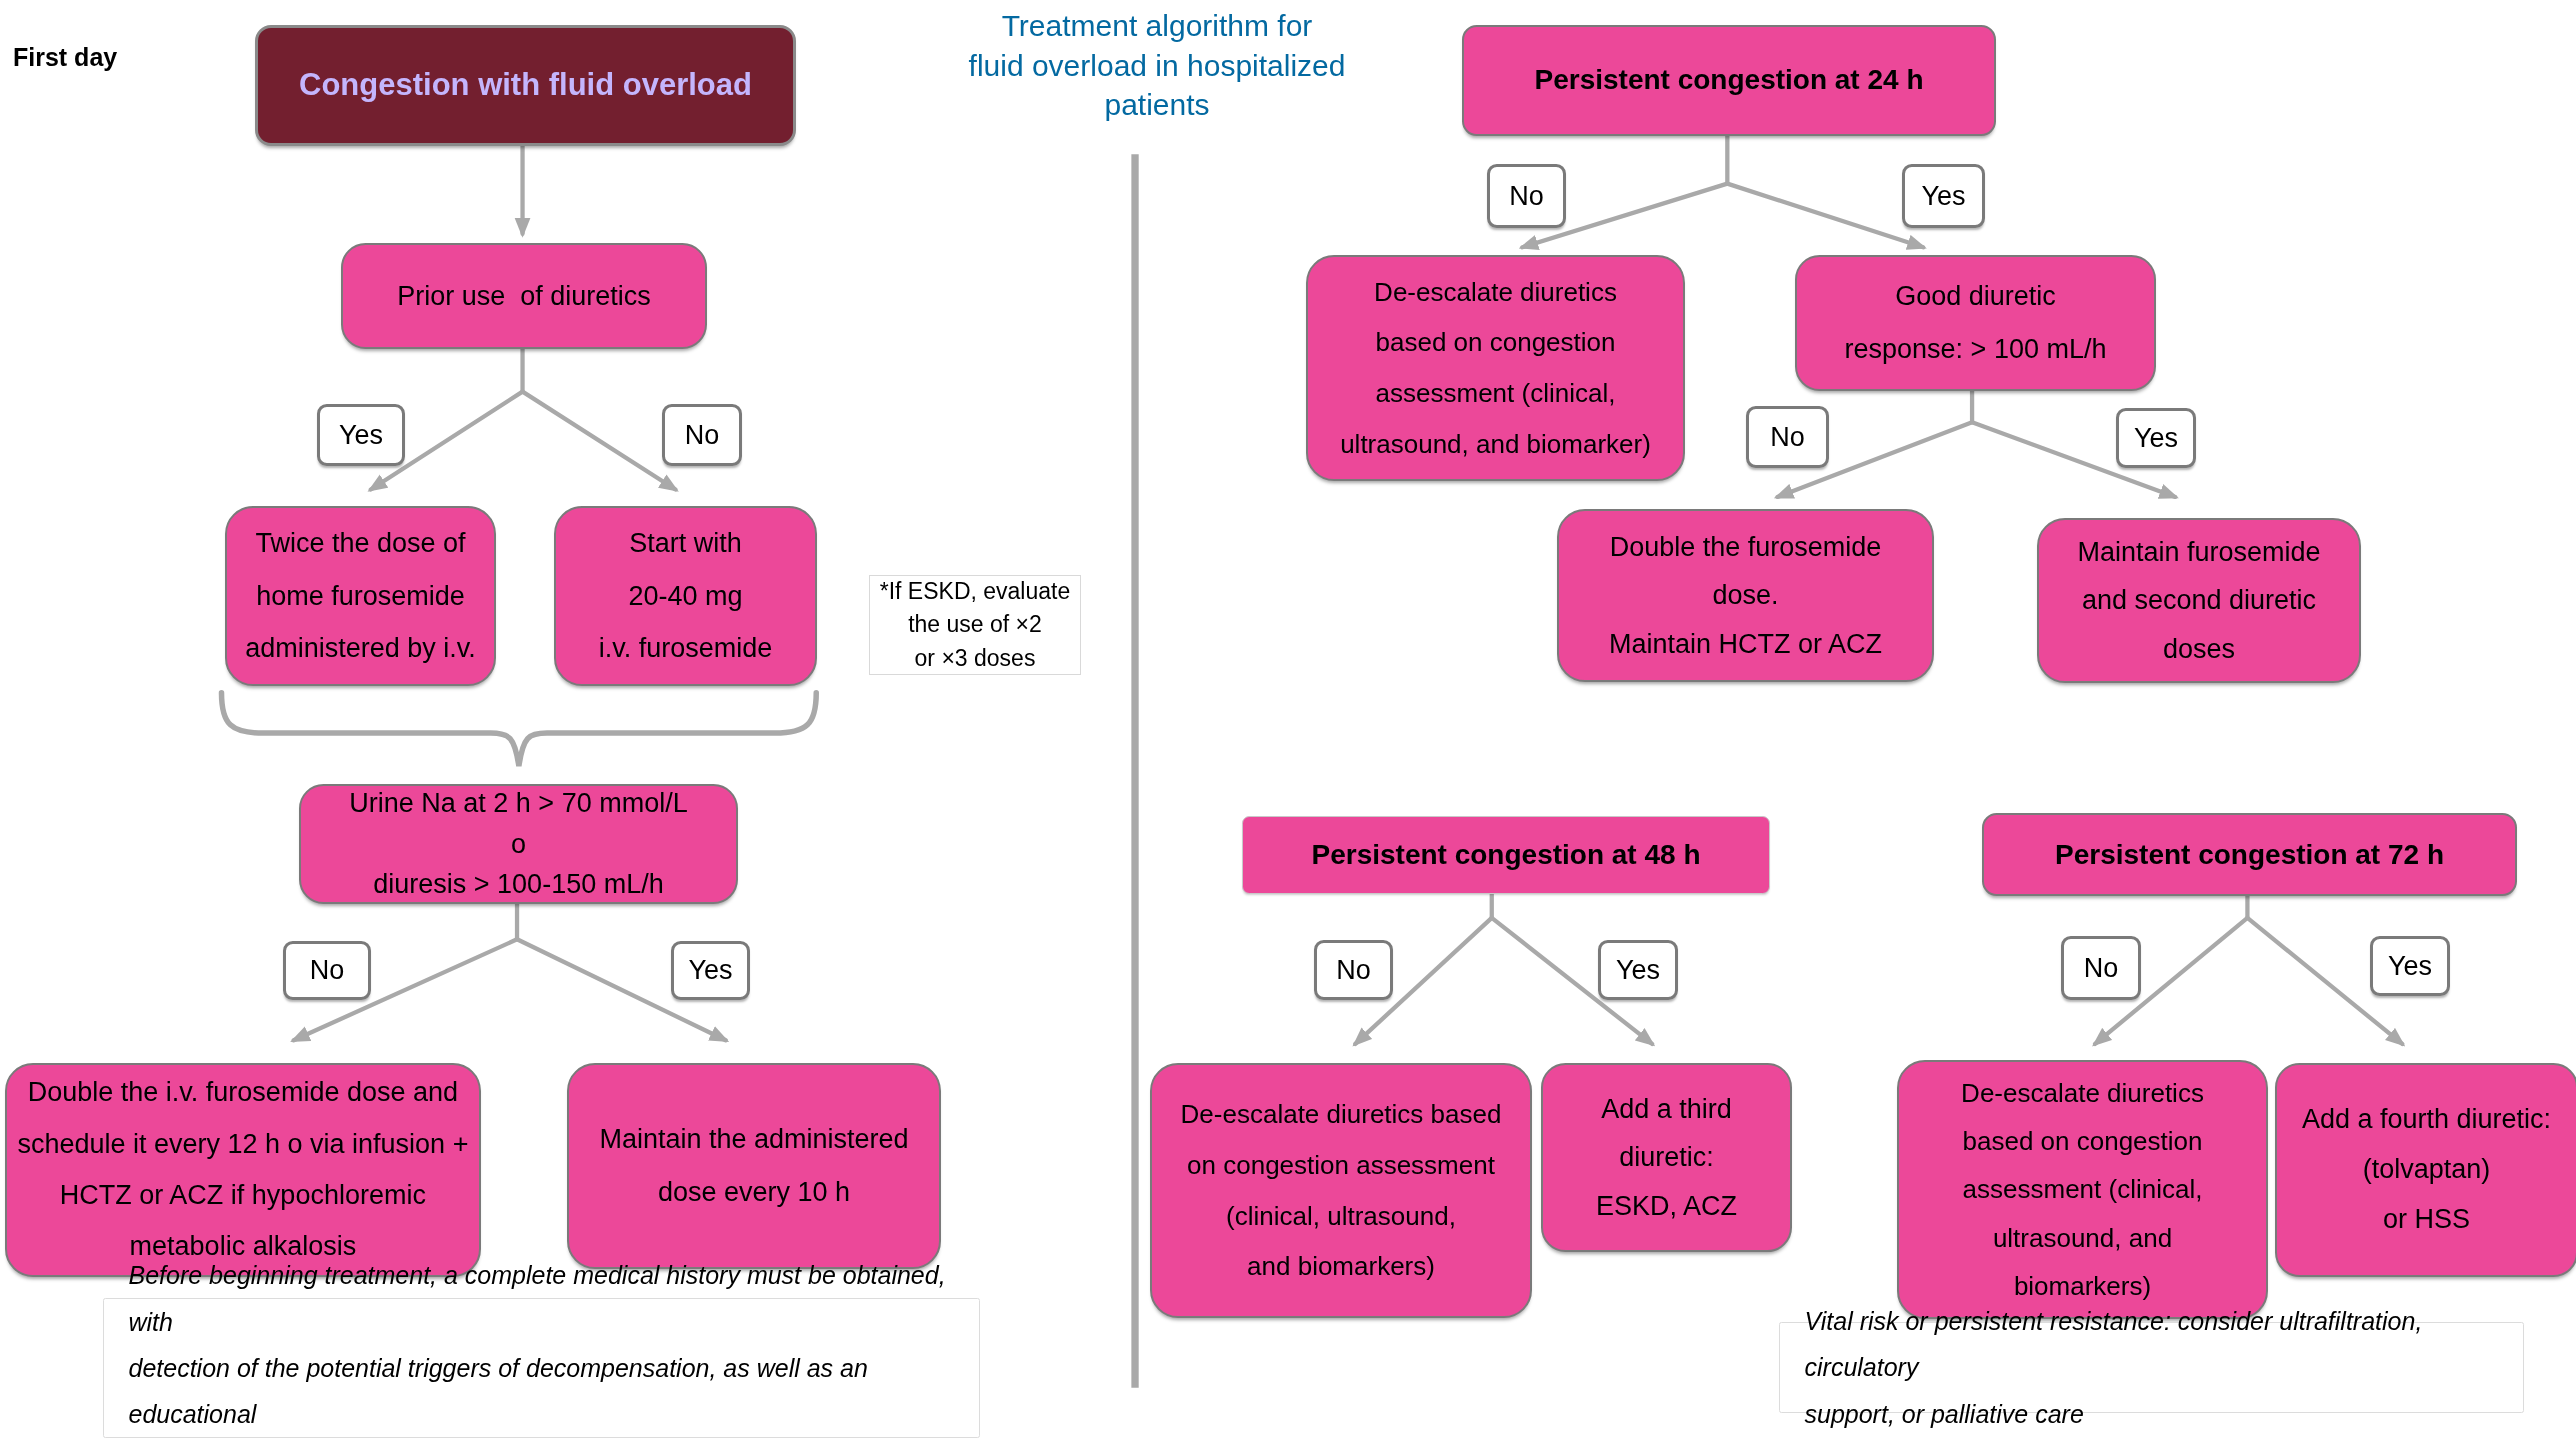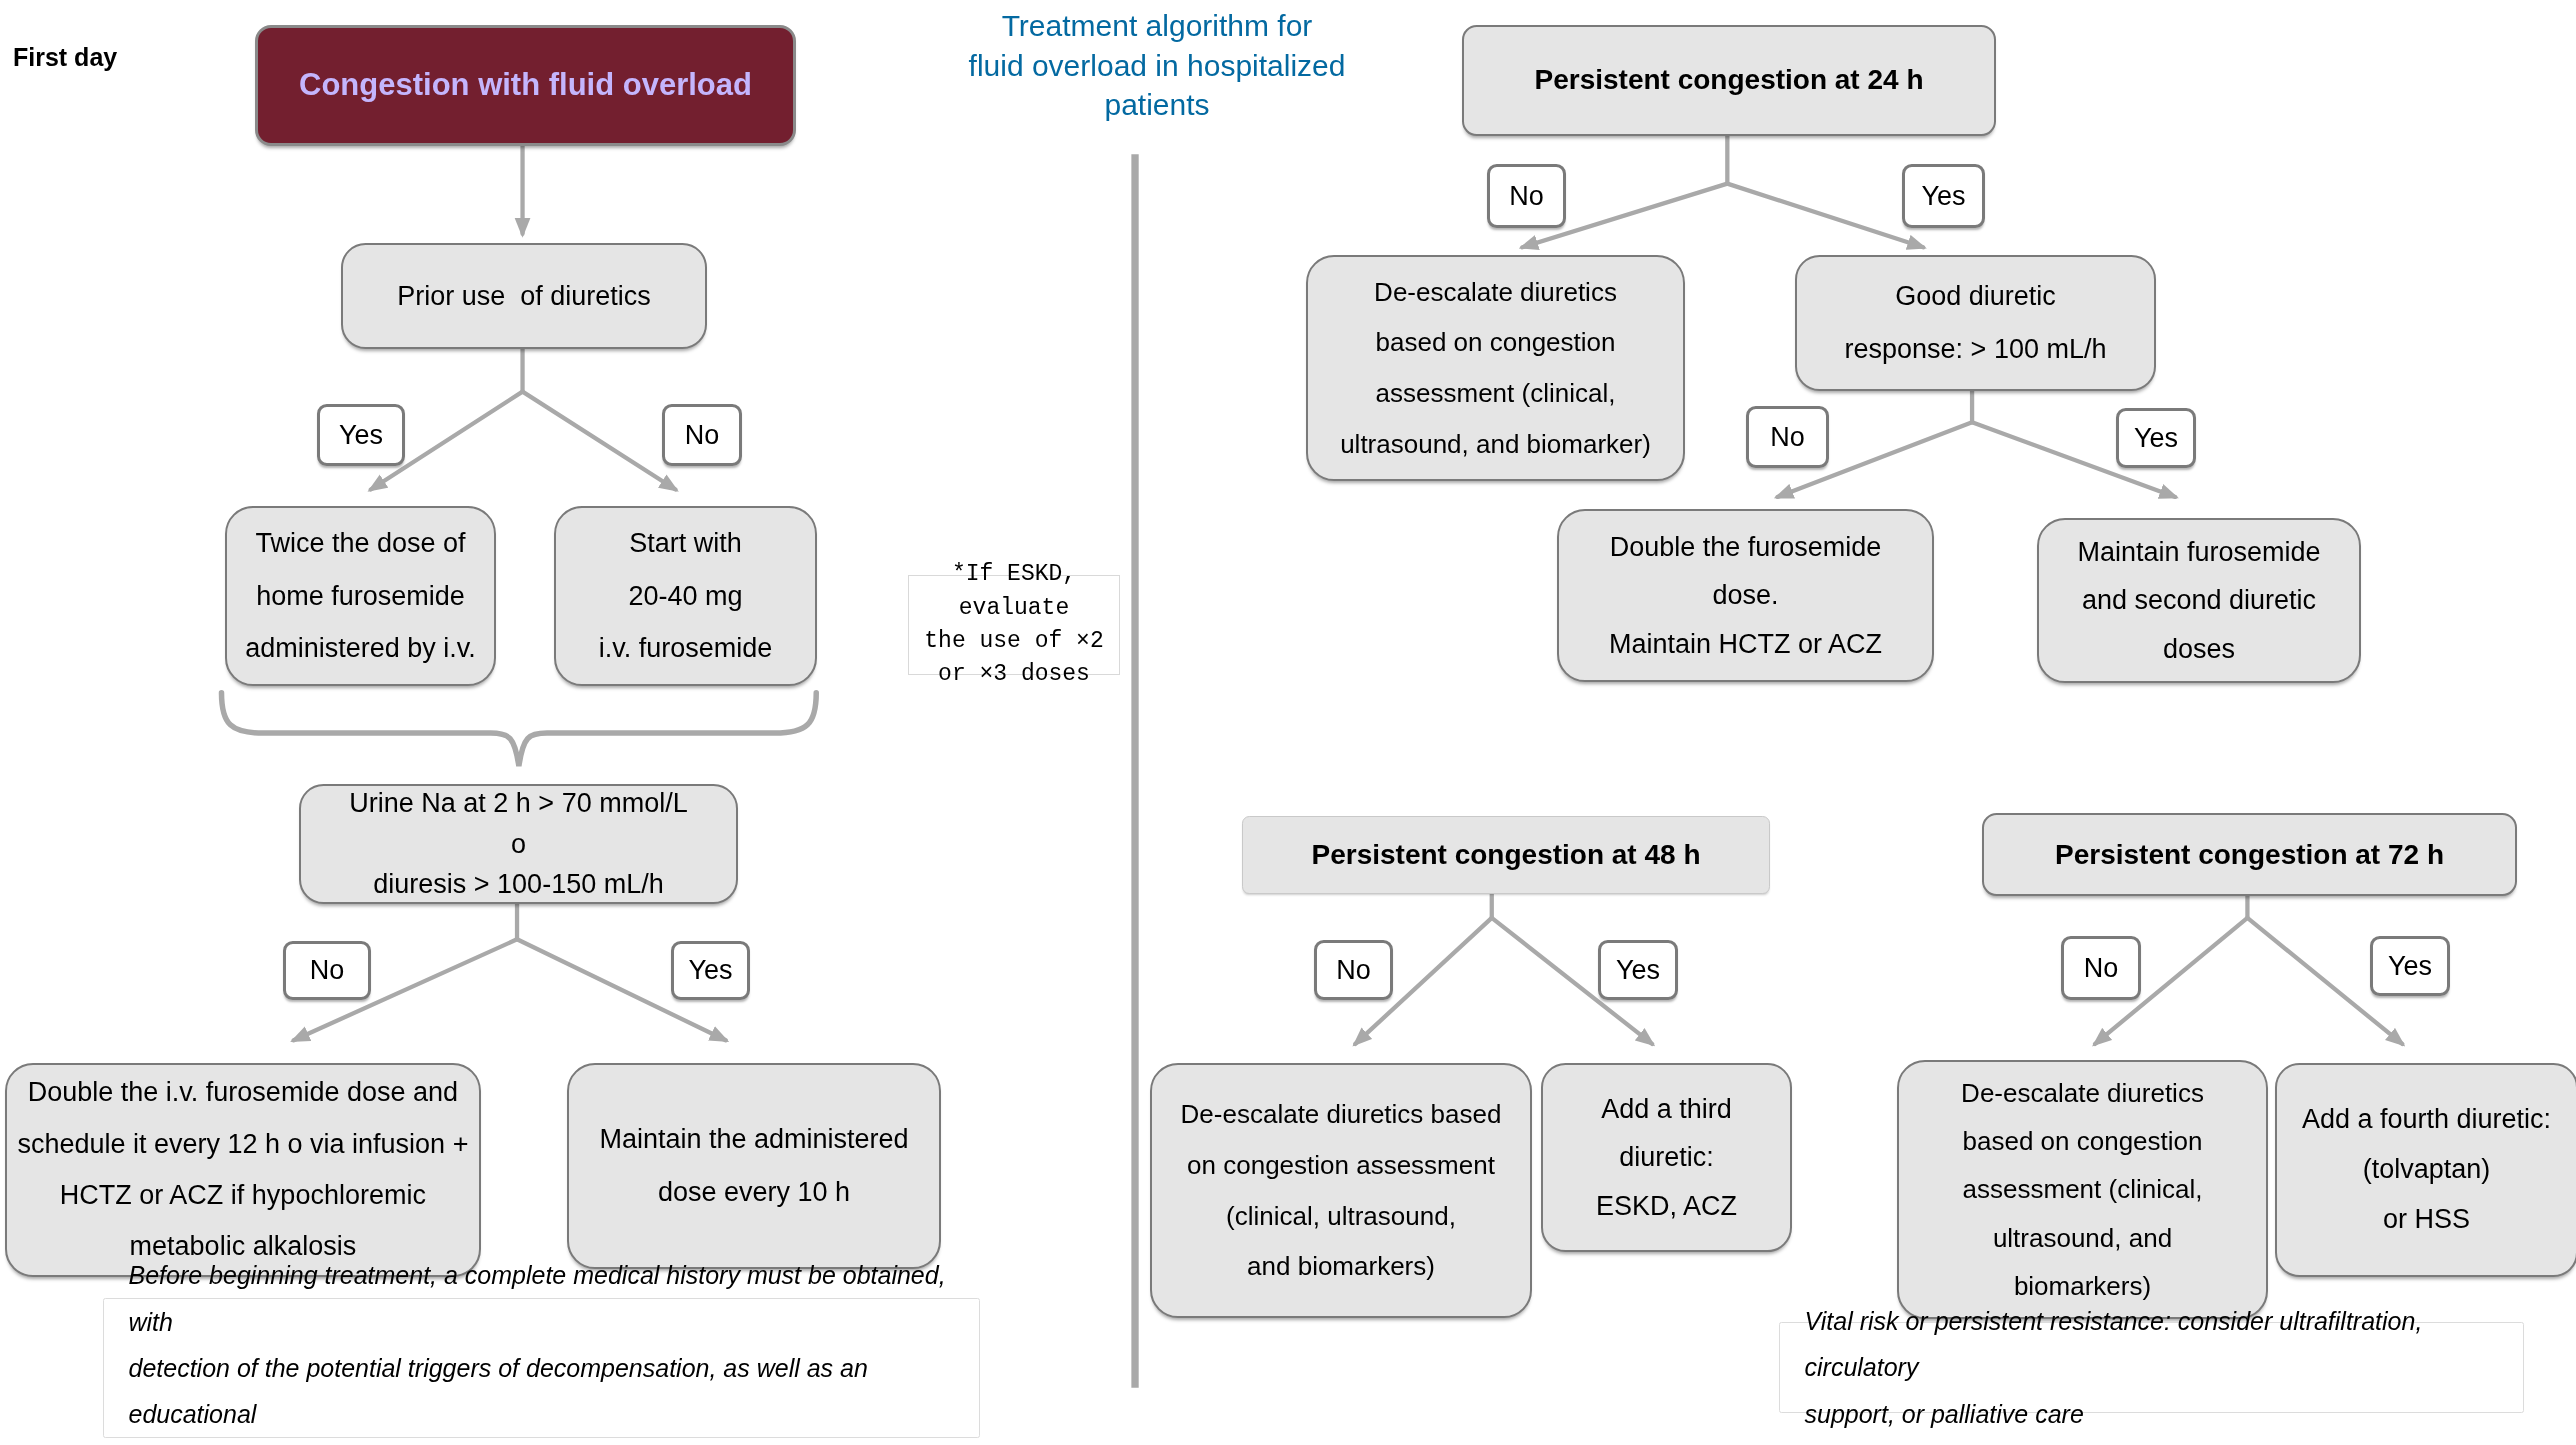--- a/index.html
+++ b/index.html
@@ -3,21 +3,21 @@
 <meta charset="utf-8">
 <style>
   html,body{margin:0;padding:0;background:#ffffff;}
   #canvas{
     position:relative;width:2576px;height:1446px;background:#ffffff;
     font-family:"Liberation Sans", sans-serif;color:#000;overflow:hidden;
   }
   #connectors{position:absolute;left:0;top:0;width:2576px;height:1446px;z-index:1;}
   .box{
     position:absolute;display:flex;align-items:center;justify-content:center;
-    text-align:center;white-space:pre-wrap;background:#e5e5e5;
+    text-align:center;white-space:pre-wrap;background:#ec4899;
     border:2.4px solid #7a7a7a;border-radius:28px;
     font-size:27px;line-height:1.95;z-index:2;
     box-shadow:0 4.3px 3.7px -2.4px rgba(0,0,0,.35);
   }
   .start-box{
     background:#731f2f;color:#c4b5fd;font-weight:bold;font-size:31px;
     border:3.1px solid #8a8a8a;border-radius:16px;
   }
   .hdr{font-weight:bold;font-size:28px;line-height:1.2;border-radius:14.7px;}
   .hdr-light{border:1.8px solid #c9c9c9;border-radius:7.3px;box-shadow:0 2.4px 2.4px -1.8px rgba(0,0,0,.2);}
@@ -101,21 +101,21 @@
   <div class="yn" style="left:317px;top:404px;width:82px;height:56px;">Yes</div>
   <div class="yn" style="left:662px;top:404px;width:74px;height:56px;">No</div>
 
   <div class="box" style="left:225px;top:506px;width:267px;height:176px;">Twice the dose of
 home furosemide
 administered by i.v.</div>
   <div class="box" style="left:554px;top:506px;width:259px;height:176px;">Start with
 20-40 mg
 i.v. furosemide</div>
 
-  <div class="note-plain" style="left:908px;top:575px;width:210px;height:98px;font-family:Liberation Mono, monospace;">*If ESKD, evaluate
+  <div class="note-plain" style="left:869px;top:575px;width:210px;height:98px;">*If ESKD, evaluate
 the use of ×2
 or ×3 doses</div>
 
   <div class="box lh-urine" style="left:299px;top:784px;width:435px;height:116px;border-radius:24.5px;">Urine Na at 2 h &gt; 70 mmol/L
 o
 diuresis &gt; 100-150 mL/h</div>
 
   <div class="yn" style="left:283px;top:941px;width:82px;height:53px;">No</div>
   <div class="yn" style="left:671px;top:941px;width:73px;height:53px;">Yes</div>
 

